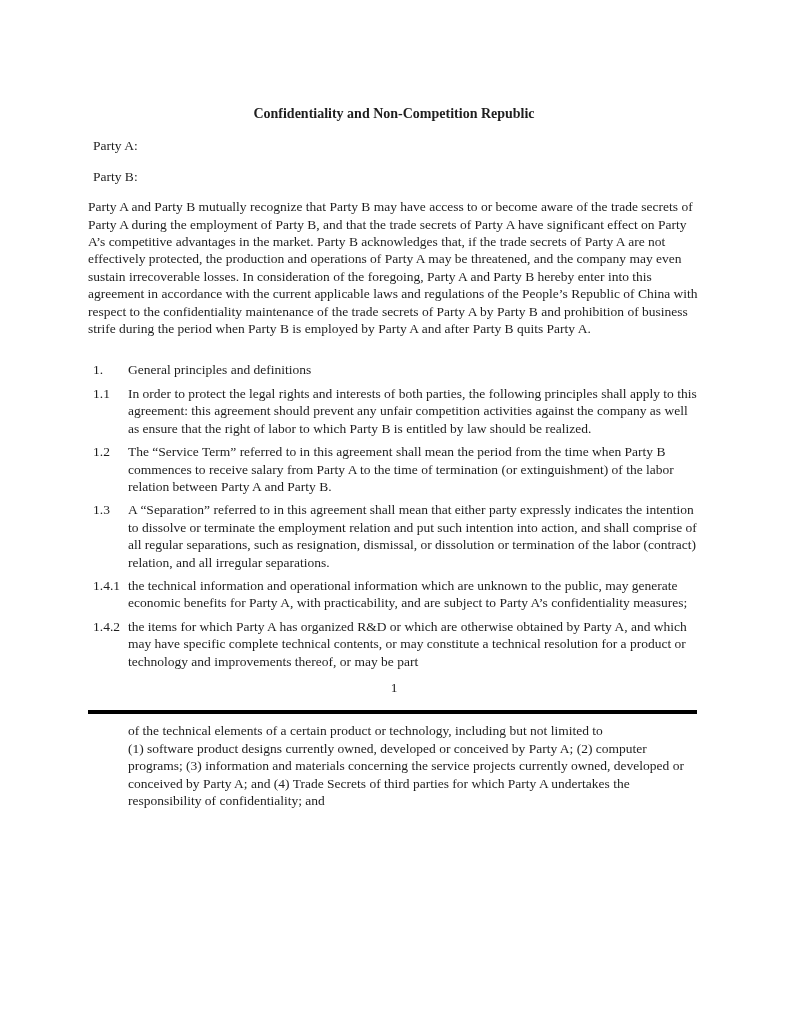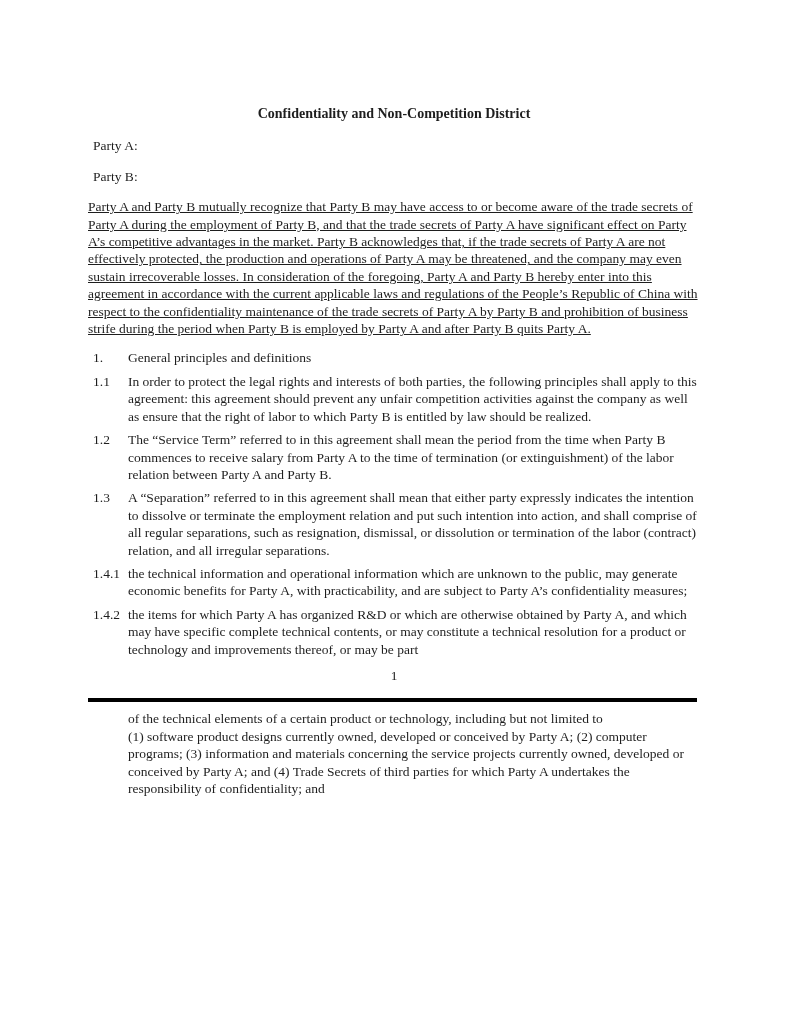--- a/index.html
+++ b/index.html
@@ -13,39 +13,39 @@
     color: #1e1e1e; font-size: 13.5px; line-height: 17.4px;
   }
   .content { padding: 105px 90px 0 88px; }
   .doc-title {
     text-align: center; font-weight: bold; font-size: 14px;
     margin-bottom: 15px;
   }
   .party-row { display: flex; margin-bottom: 13px; gap: 28px; }
   .party-label { width: 67px; flex-shrink: 0; padding-left: 5px; }
   .party-details { flex: 1; white-space: pre-wrap; }
-  .preamble { margin-bottom: 12px; text-decoration: underline; }
+  .preamble { margin-bottom: 24px; }
   .clause { display: flex; margin-bottom: 6px; }
   .clause-num { width: 40px; flex-shrink: 0; padding-left: 5px; }
   .clause-text { flex: 1; }
   .underlined { }
   .page-number { text-align: center; margin-top: 9px; margin-bottom: 14px; }
   .page-divider {
     border: none; border-top: 4px solid #000000;
     width: 609px; margin: 0 0 8px 0;
   }
   .continuation { padding-left: 40px; white-space: pre-wrap; }
 </style>
 </head>
 <body>
 
 <div class="page">
   <div class="content">
 
-    <div class="doc-title">Confidentiality and Non-Competition District</div>
+    <div class="doc-title">Confidentiality and Non-Competition Republic</div>
 
     <div class="party-row">
       <div class="party-label">Party A:</div>
     </div>
 
     <div class="party-row">
       <div class="party-label">Party B:</div>
     </div>
 
     <p class="preamble">Party A and Party B mutually recognize that Party B may have access to or become aware of the trade secrets of Party A during the employment of Party B, and that the trade secrets of Party A have significant effect on Party A’s competitive advantages in the market. Party B acknowledges that, if the trade secrets of Party A are not effectively protected, the production and operations of Party A may be threatened, and the company may even sustain irrecoverable losses. In consideration of the foregoing, Party A and Party B hereby enter into this agreement in accordance with the current applicable laws and regulations of the People’s Republic of China with respect to the confidentiality maintenance of the trade secrets of Party A by Party B and prohibition of business strife during the period when Party B is employed by Party A and after Party B quits Party A.</p>

